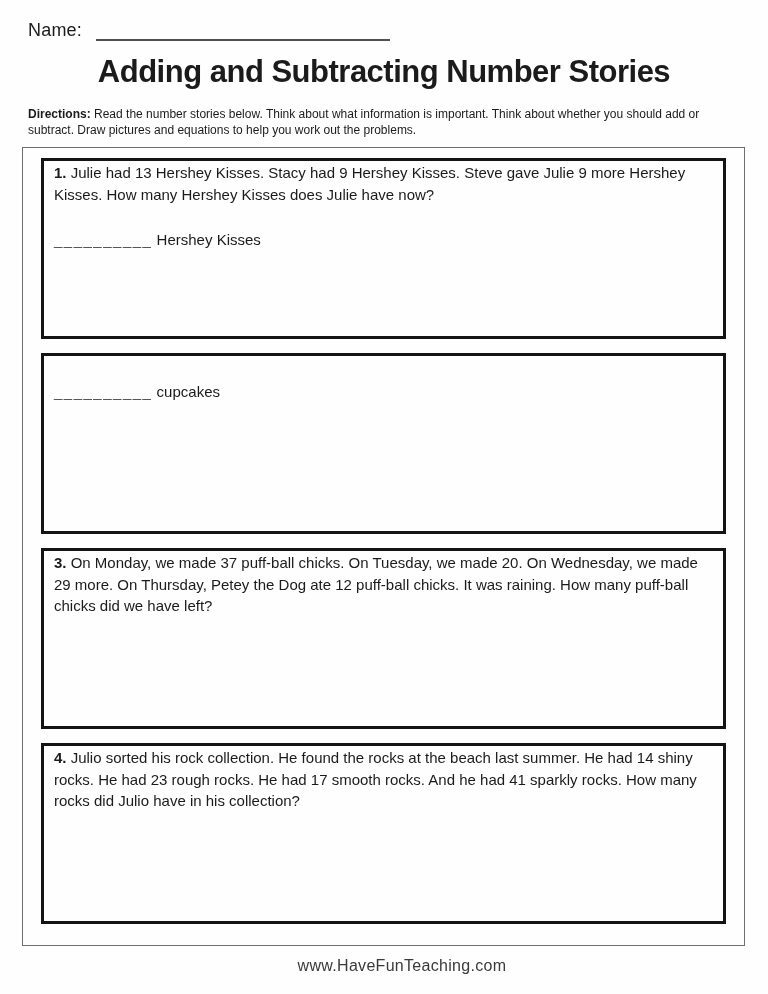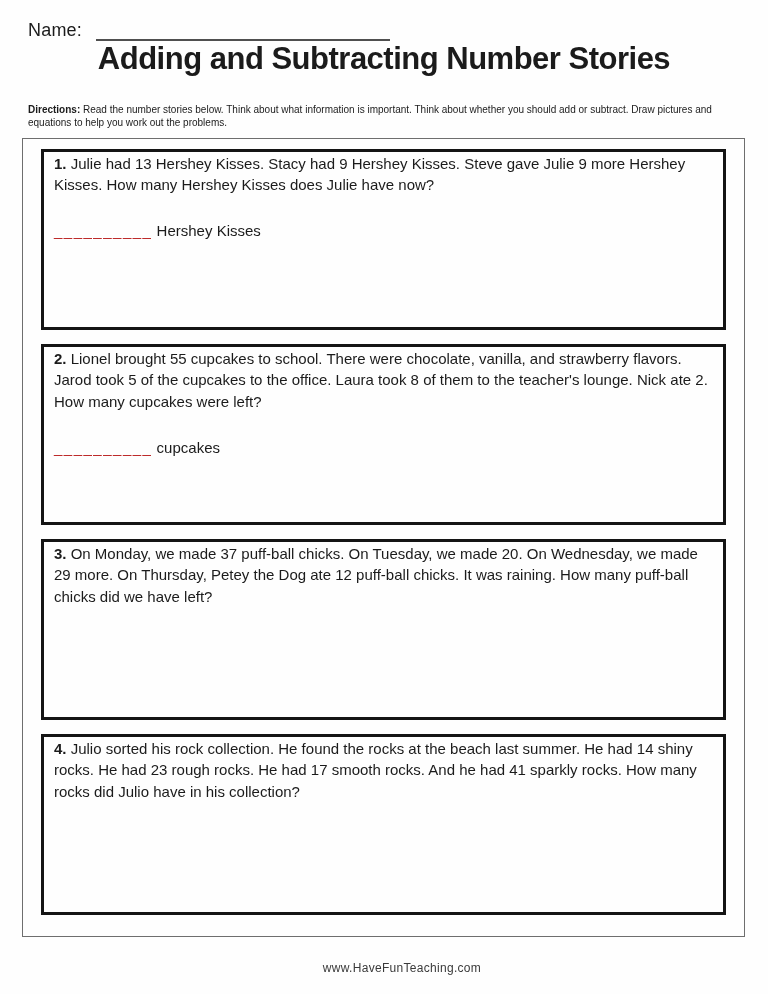--- a/index.html
+++ b/index.html
@@ -28,29 +28,30 @@
   }
   .name-line {
     display: inline-block;
     width: 294px;
     height: 16px;
     margin-left: 14px;
     border-bottom: 2px solid #4f4f4f;
   }
   
   .page-title {
+    margin-top: 13px;
     text-align: center;
     font-size: 31px;
     font-weight: bold;
     letter-spacing: -0.5px;
   }
   
   .directions {
-    margin: 26px 26px 0 28px;
-    font-size: 10px;
+    margin: 17px 26px 0 28px;
+    font-size: 12px;
     line-height: 1.33;
   }
   .directions b {
     font-weight: bold;
   }
   
   .problems-frame {
     box-sizing: border-box;
     margin: 8px 0 0 22px;
     width: 723px;
@@ -80,23 +81,23 @@
   .answer-line {
     margin: 26px 0 0 0;
     font-size: 15px;
   }
   .answer-blank {
     letter-spacing: 1.5px;
     color: #b91c1c;
   }
   
   .footer {
-    margin-top: 24px;
+    margin-top: 11px;
     text-align: center;
-    font-size: 12px;
+    font-size: 16px;
     color: #3a3a3a;
     letter-spacing: 0.3px;
     padding-left: 36px;
   }
 </style>
 </head>
 <body>
 
 <div class="page">
 
@@ -110,21 +111,20 @@
   <p class="directions"><b>Directions:</b><span> Read the number stories below. Think about what information is important. Think about whether you should add or subtract. Draw pictures and equations to help you work out the problems.</span></p>
 
   <div class="problems-frame">
 
     <div class="problem-box">
       <p class="problem-text"><span class="problem-number">1.</span><span> Julie had 13 Hershey Kisses. Stacy had 9 Hershey Kisses. Steve gave Julie 9 more Hershey Kisses. How many Hershey Kisses does Julie have now?</span></p>
       <p class="answer-line"><span class="answer-blank">__________</span><span> Hershey Kisses</span></p>
     </div>
 
     <div class="problem-box">
-      <p class="problem-text"><span class="problem-number">2.</span><span> Lionel brought 55 cupcakes to school. There were chocolate, vanilla, and strawberry flavors. Jarod took 5 of the cupcakes to the office. Laura took 8 of them to the teacher's lounge. Nick ate 2. How many cupcakes were left?</span></p>
       <p class="answer-line"><span class="answer-blank">__________</span><span> cupcakes</span></p>
     </div>
 
     <div class="problem-box">
       <p class="problem-text"><span class="problem-number">3.</span><span> On Monday, we made 37 puff-ball chicks. On Tuesday, we made 20. On Wednesday, we made 29 more. On Thursday, Petey the Dog ate 12 puff-ball chicks. It was raining. How many puff-ball chicks did we have left?</span></p>
     </div>
 
     <div class="problem-box">
       <p class="problem-text"><span class="problem-number">4.</span><span> Julio sorted his rock collection. He found the rocks at the beach last summer. He had 14 shiny rocks. He had 23 rough rocks. He had 17 smooth rocks. And he had 41 sparkly rocks. How many rocks did Julio have in his collection?</span></p>
     </div>

